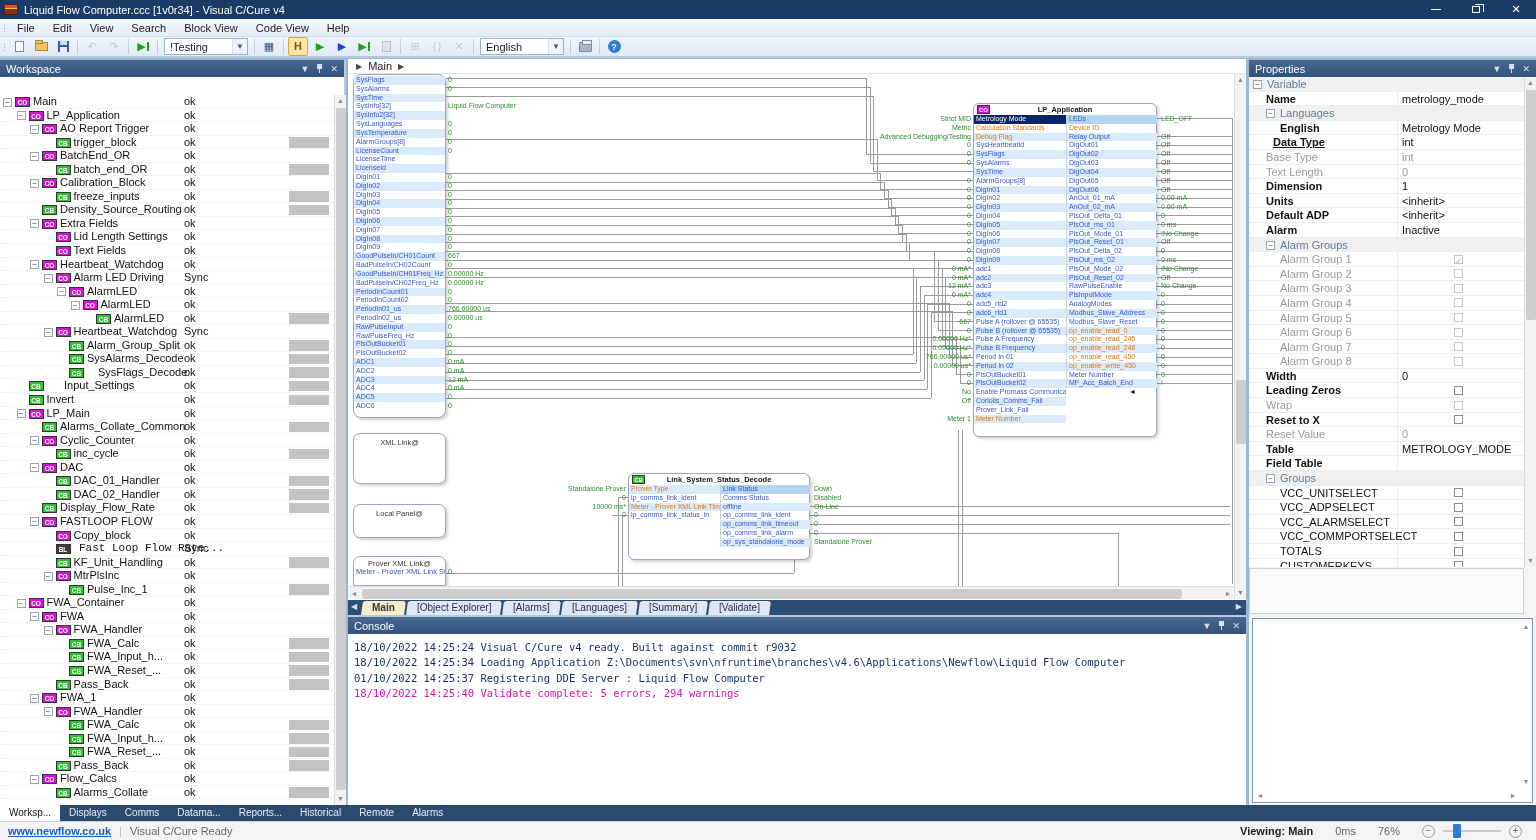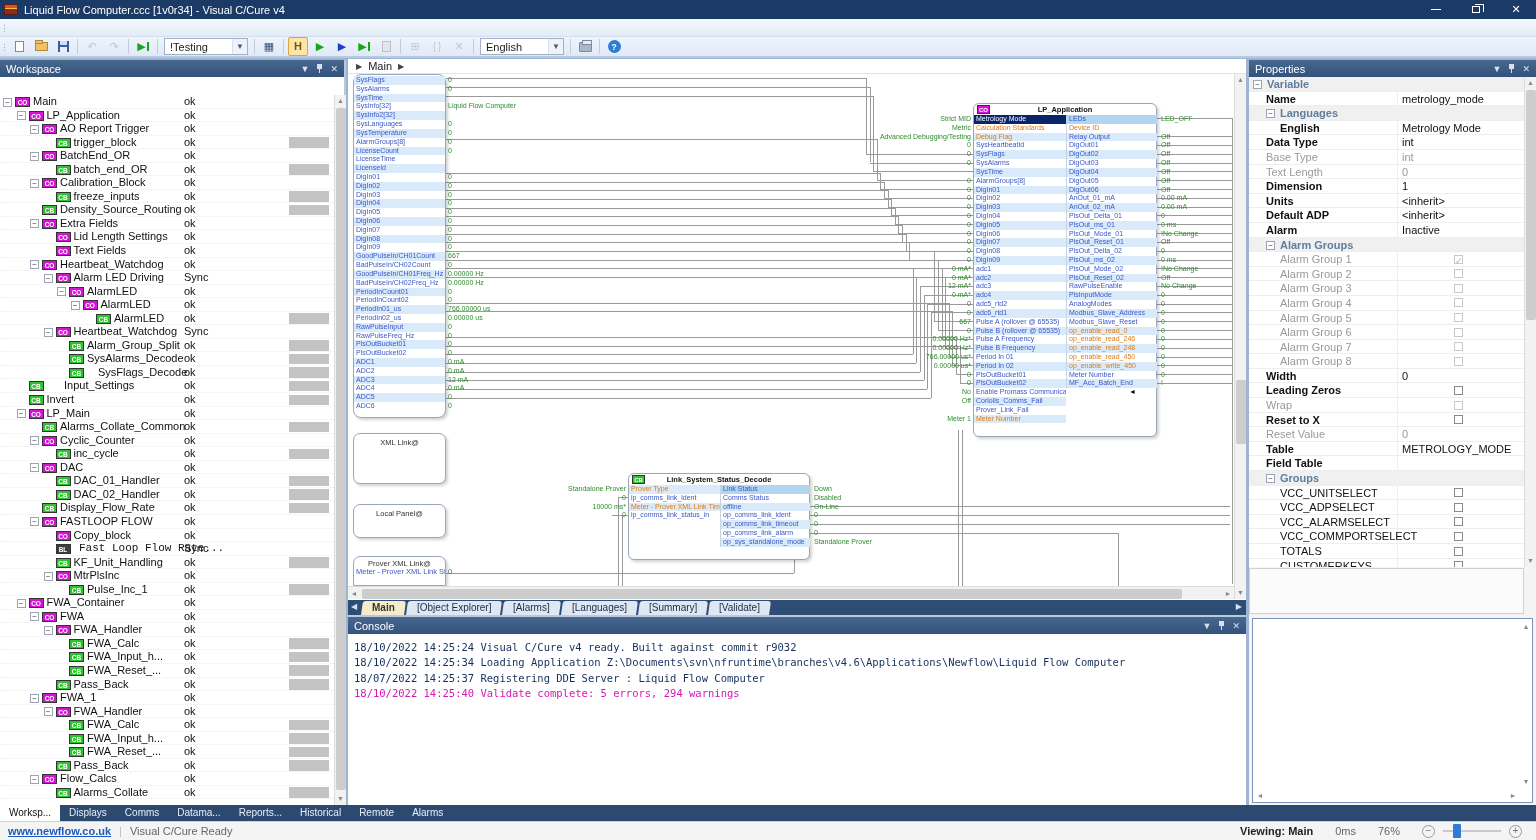--- a/index.html
+++ b/index.html
@@ -109,21 +109,21 @@
   #pgrid{position:absolute;left:0;top:17px;width:275px;height:490px;background:#fff;font-size:11px;overflow:hidden;}
   .prow{position:relative;height:14.6px;line-height:14.6px;border-bottom:1px solid #eee;white-space:nowrap;}
   .prow:before{content:"";position:absolute;left:148px;top:0;bottom:0;width:1px;background:#eee;}
   .prow.grp{background:#f0f0f0;}
   .prow.grp:before{display:none;}
   .pexp{position:absolute;top:3px;width:9px;height:9px;border:1px solid #9aa4b2;background:#fff;
         font-size:8px;line-height:7px;text-align:center;color:#444;}
   .plbl{position:absolute;top:0;color:#111;font-weight:bold;}
   .plbl.reg{font-weight:normal;}
   .plbl.dis{color:#9a9a9a;font-weight:normal;}
-  .plbl.g{color:#5f7d9c;font-weight:bold;}
+  .plbl.g{color:#5f7d9c;font-weight:normal;}
   .pval{position:absolute;left:153px;top:0;color:#111;}
   .pval.dis{color:#9a9a9a;}
   .pcb{position:absolute;left:205px;top:2.5px;width:9px;height:9px;border:1px solid #8a8a8a;background:#fff;}
   .pcb.dis{border-color:#c8c8c8;}
   .pcb.on:after{content:"✓";position:absolute;left:0px;top:-2px;font-size:9px;color:#b0b0b0;}
   #pdesc{position:absolute;left:0;top:508px;width:275px;height:46px;background:#fbfbfb;border:1px solid #d0d0d0;}
   #pbox{position:absolute;left:3px;top:558px;width:281px;height:185px;background:#fff;border:1px solid #7a96b8;}
   
   #btabs{left:0;top:805px;width:1536px;height:16px;background:#2c4a70;display:flex;align-items:center;font-size:10px;color:#e8eef6;}
   .btab{padding:0 9px;height:16px;line-height:16px;}
@@ -153,20 +153,29 @@
         </div>
       <div class="winbtn">
           <span class="rest"></span>
         </div>
       <div class="winbtn">✕</div>
     </div>
   </div>
 
   <div class="abs menubar">
     <span class="grip">⋮</span>
+    <span id="menu-items" style="display: flex; height: 100%;">
+        <div class="menuitem">File</div>
+        <div class="menuitem">Edit</div>
+        <div class="menuitem">View</div>
+        <div class="menuitem">Search</div>
+        <div class="menuitem">Block View</div>
+        <div class="menuitem">Code View</div>
+        <div class="menuitem">Help</div>
+      </span>
   </div>
 
   <div class="abs toolbar">
     <span class="grip">⋮</span>
     <div class="tbtn">
         <span class="ico-page"></span>
       </div>
     <div class="tbtn">
         <span class="ico-folder"></span>
       </div>
@@ -1208,21 +1217,21 @@
       <span>Console</span>
       <span class="hicons">
         <span>▼</span>
         <span class="pin"></span>
         <span>✕</span>
       </span>
     </div>
     <div id="clog">
         <div class="cline">18/10/2022 14:25:24 Visual C/Cure v4 ready. Built against commit r9032</div>
         <div class="cline">18/10/2022 14:25:34 Loading Application Z:\Documents\svn\nfruntime\branches\v4.6\Applications\Newflow\Liquid Flow Computer</div>
-        <div class="cline">18/07/2022 14:25:37 Registering DDE Server : Liquid Flow Computer</div>
+        <div class="cline">01/10/2022 14:25:37 Registering DDE Server : Liquid Flow Computer</div>
         <div class="cline" style="color: rgb(214, 22, 182);">18/10/2022 14:25:40 Validate complete: 5 errors, 294 warnings</div>
       </div>
   </div>
 
   <div id="props" class="abs">
     <div class="panel-hdr">
       <span>Properties</span>
       <span class="hicons">
         <span>▼</span>
         <span class="pin"></span>
@@ -1240,21 +1249,21 @@
         </div>
         <div class="prow grp">
           <span class="pexp" style="left: 17px;">−</span>
           <span class="plbl g" style="left: 31px;">Languages</span>
         </div>
         <div class="prow">
           <span class="plbl" style="left: 31px;">English</span>
           <span class="pval">Metrology Mode</span>
         </div>
         <div class="prow">
-          <span class="plbl" style="left: 17px;">Data Type</span>
+          <span class="plbl" style="left: 24px; text-decoration: underline;">Data Type</span>
           <span class="pval">int</span>
         </div>
         <div class="prow">
           <span class="plbl dis" style="left: 17px;">Base Type</span>
           <span class="pval dis">int</span>
         </div>
         <div class="prow">
           <span class="plbl dis" style="left: 17px;">Text Length</span>
           <span class="pval dis">0</span>
         </div>

